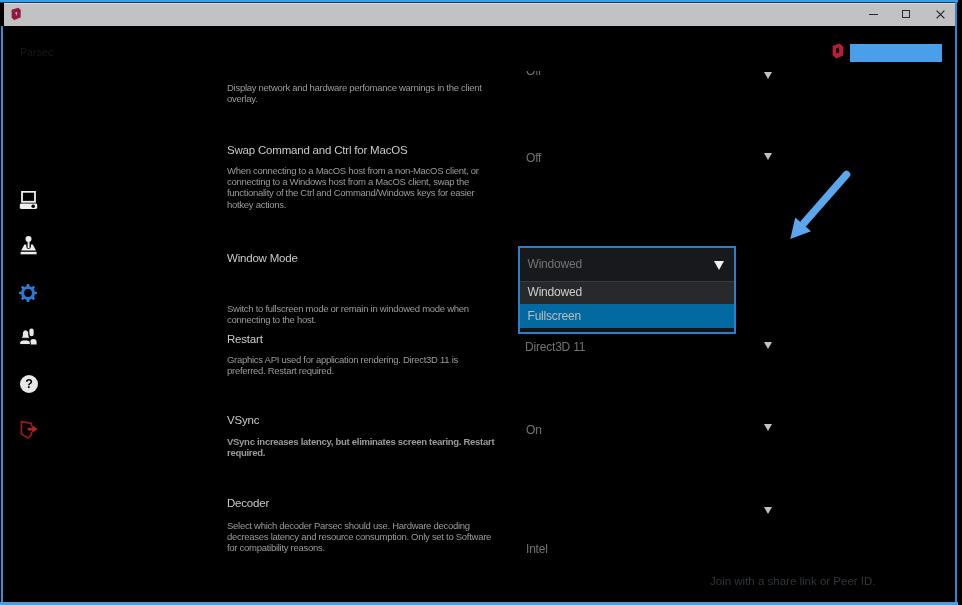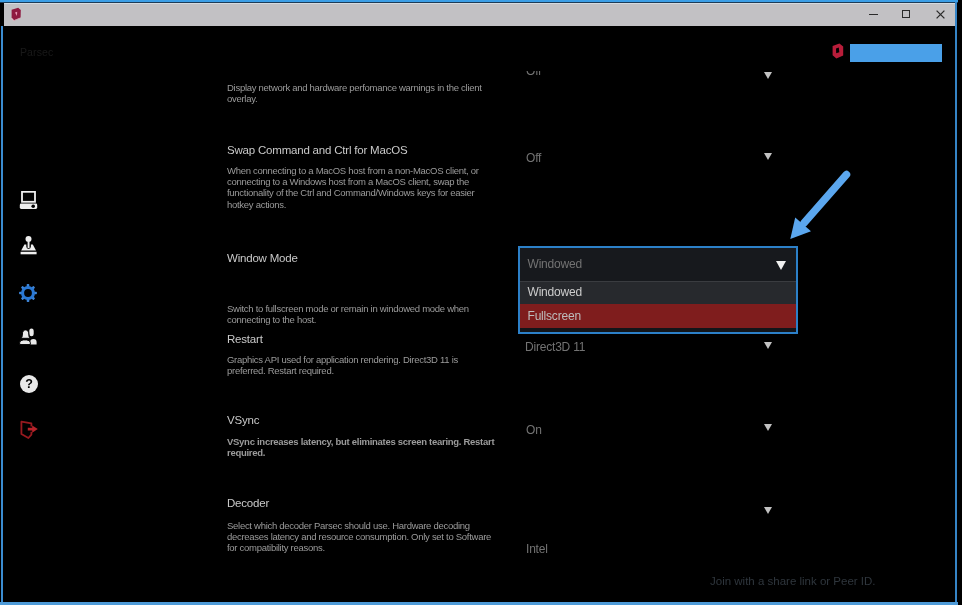--- a/index.html
+++ b/index.html
@@ -93,29 +93,29 @@
 <div class="abs desc" style="left:227px;top:81.5px;">Display network and hardware perfomance warnings in the client<br>overlay.</div>
 
 <div class="abs title" style="left:227px;top:144px;">Swap Command and Ctrl for MacOS</div>
 <div class="abs val" style="left:526px;top:151px;">Off</div>
 <div class="abs tri" style="left:763.5px;top:153px;"></div>
 <div class="abs desc" style="left:227px;top:164.5px;">When connecting to a MacOS host from a non-MacOS client, or<br>connecting to a Windows host from a MacOS client, swap the<br>functionality of the Ctrl and Command/Windows keys for easier<br>hotkey actions.</div>
 
 <div class="abs title" style="left:227px;top:251.5px;">Window Mode</div>
 <div class="abs desc" style="left:227px;top:271.5px;margin-top:31px;">Switch to fullscreen mode or remain in windowed mode when<br>connecting to the host.</div>
 
-<div class="abs" style="left:517.5px;top:245.5px;width:280px;height:88px;border:2px solid #2c80c8;background:#131519;">
+<div class="abs" style="left:517.5px;top:245.5px;width:218px;height:88px;border:2px solid #2c80c8;background:#131519;">
   <div style="position:relative;width:100%;height:33px;background:#17191d;">
     <div class="val" style="position:absolute;left:8px;top:9.5px;">Windowed</div>
     <div style="position:absolute;right:9.5px;top:13px;width:0;height:0;border-left:5.5px solid transparent;border-right:5.5px solid transparent;border-top:9px solid #f0f0f0;"></div>
   </div>
   <div style="position:relative;width:100%;height:23.5px;background:#27292d;border-top:1px solid #3a3c40;">
     <div class="val" style="position:absolute;left:8px;top:3.5px;color:#cdcdcd;">Windowed</div>
   </div>
-  <div style="position:relative;width:100%;height:24px;background:#7f1d1d;">
+  <div style="position:relative;width:100%;height:24px;background:#0369a1;">
     <div class="val" style="position:absolute;left:8px;top:4.5px;color:#bdbdbd;">Fullscreen</div>
   </div>
 </div>
 
 <svg class="abs" style="left:780px;top:165px;" width="80" height="80" viewBox="0 0 80 80">
   <line x1="66.5" y1="9.5" x2="24" y2="58" stroke="#5ba7ef" stroke-width="7.5" stroke-linecap="round"></line>
   <polygon points="10.3,74 15.2,52.4 31,66.2" fill="#5ba7ef"></polygon>
 </svg>
 
 <div class="abs title" style="left:227px;top:332.5px;">Restart</div>

